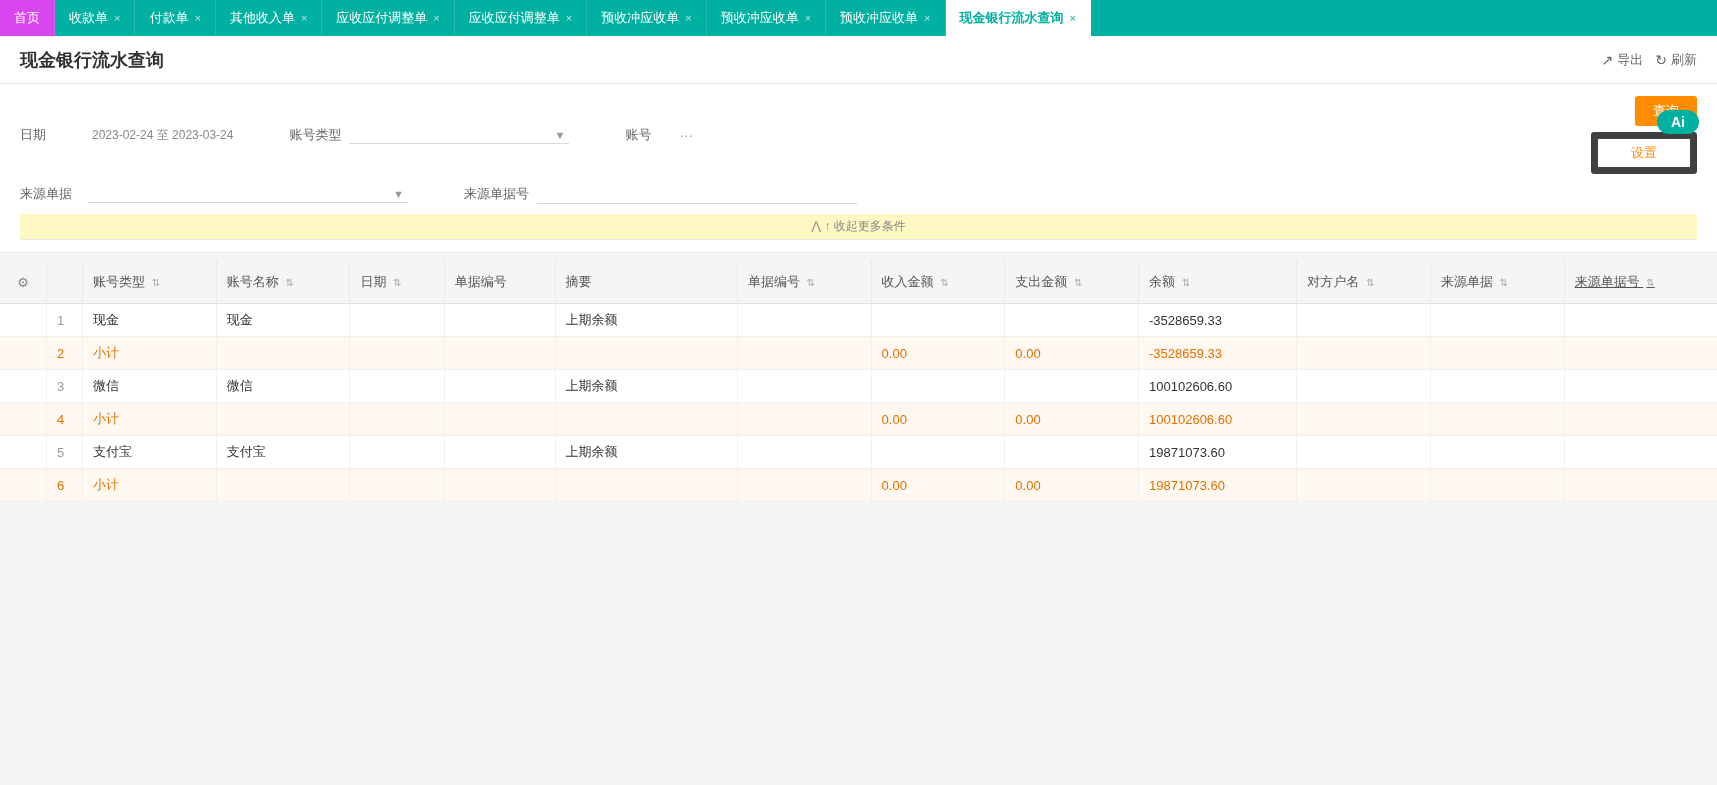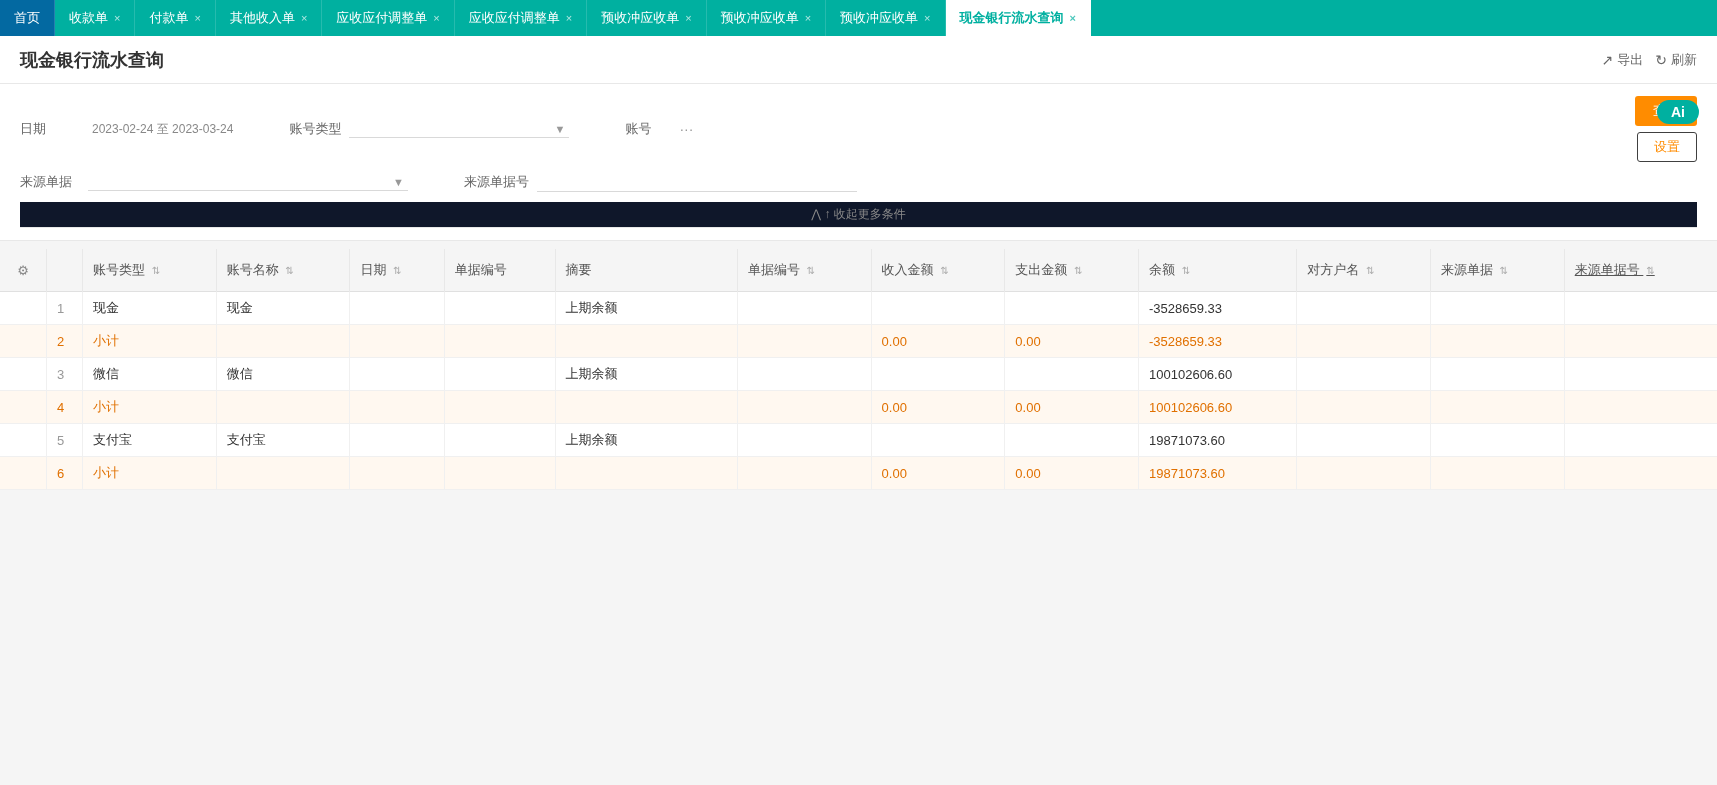--- a/index.html
+++ b/index.html
@@ -28,21 +28,21 @@
     .nav-item.active {
       background: #fff;
       color: #00b0a0;
       font-weight: bold;
     }
     .nav-item .close-x {
       margin-left: 6px;
       font-size: 11px;
       opacity: 0.7;
     }
-    .nav-item.home { background: #0369a1; align-items: center; }
+    .nav-item.home { background: #d946ef; align-items: center; }
 
     
     .page-header {
       background: #fff;
       padding: 10px 20px;
       display: flex;
       align-items: center;
       justify-content: space-between;
       border-bottom: 1px solid #e8e8e8;
       height: 48px;
@@ -148,34 +148,34 @@
       color: #fff;
       border: none;
       border-radius: 3px;
       padding: 6px 18px;
       cursor: pointer;
       font-size: 13px;
     }
     .settings-btn {
       background: #fff;
       color: #ff8c00;
-      border: 1px solid #404040;
+      border: 7px solid #404040;
       border-radius: 3px;
-      padding: 5px 16px;
+      padding: 5px 33px;
       cursor: pointer;
       font-size: 13px;
     }
 
     .collapse-bar {
       text-align: center;
       padding: 4px 0;
       color: #888;
       cursor: pointer;
       font-size: 12px;
-      background: #0f172a;
+      background: #fef9c3;
       border-bottom: 1px solid #e8e8e8;
     }
 
     
     .table-container {
       background: #fff;
       margin-top: 8px;
       overflow-x: auto;
     }
     table {
@@ -222,21 +222,21 @@
       width: 26px;
       height: 26px;
       cursor: pointer;
       color: #888;
     }
 
     
     .ai-badge {
       position: fixed;
       right: 18px;
-      top: 100px;
+      top: 110px;
       background: #00b0a0;
       color: #fff;
       border-radius: 20px;
       padding: 4px 14px;
       font-size: 14px;
       font-weight: bold;
       cursor: pointer;
     }
   </style>
 </head>

